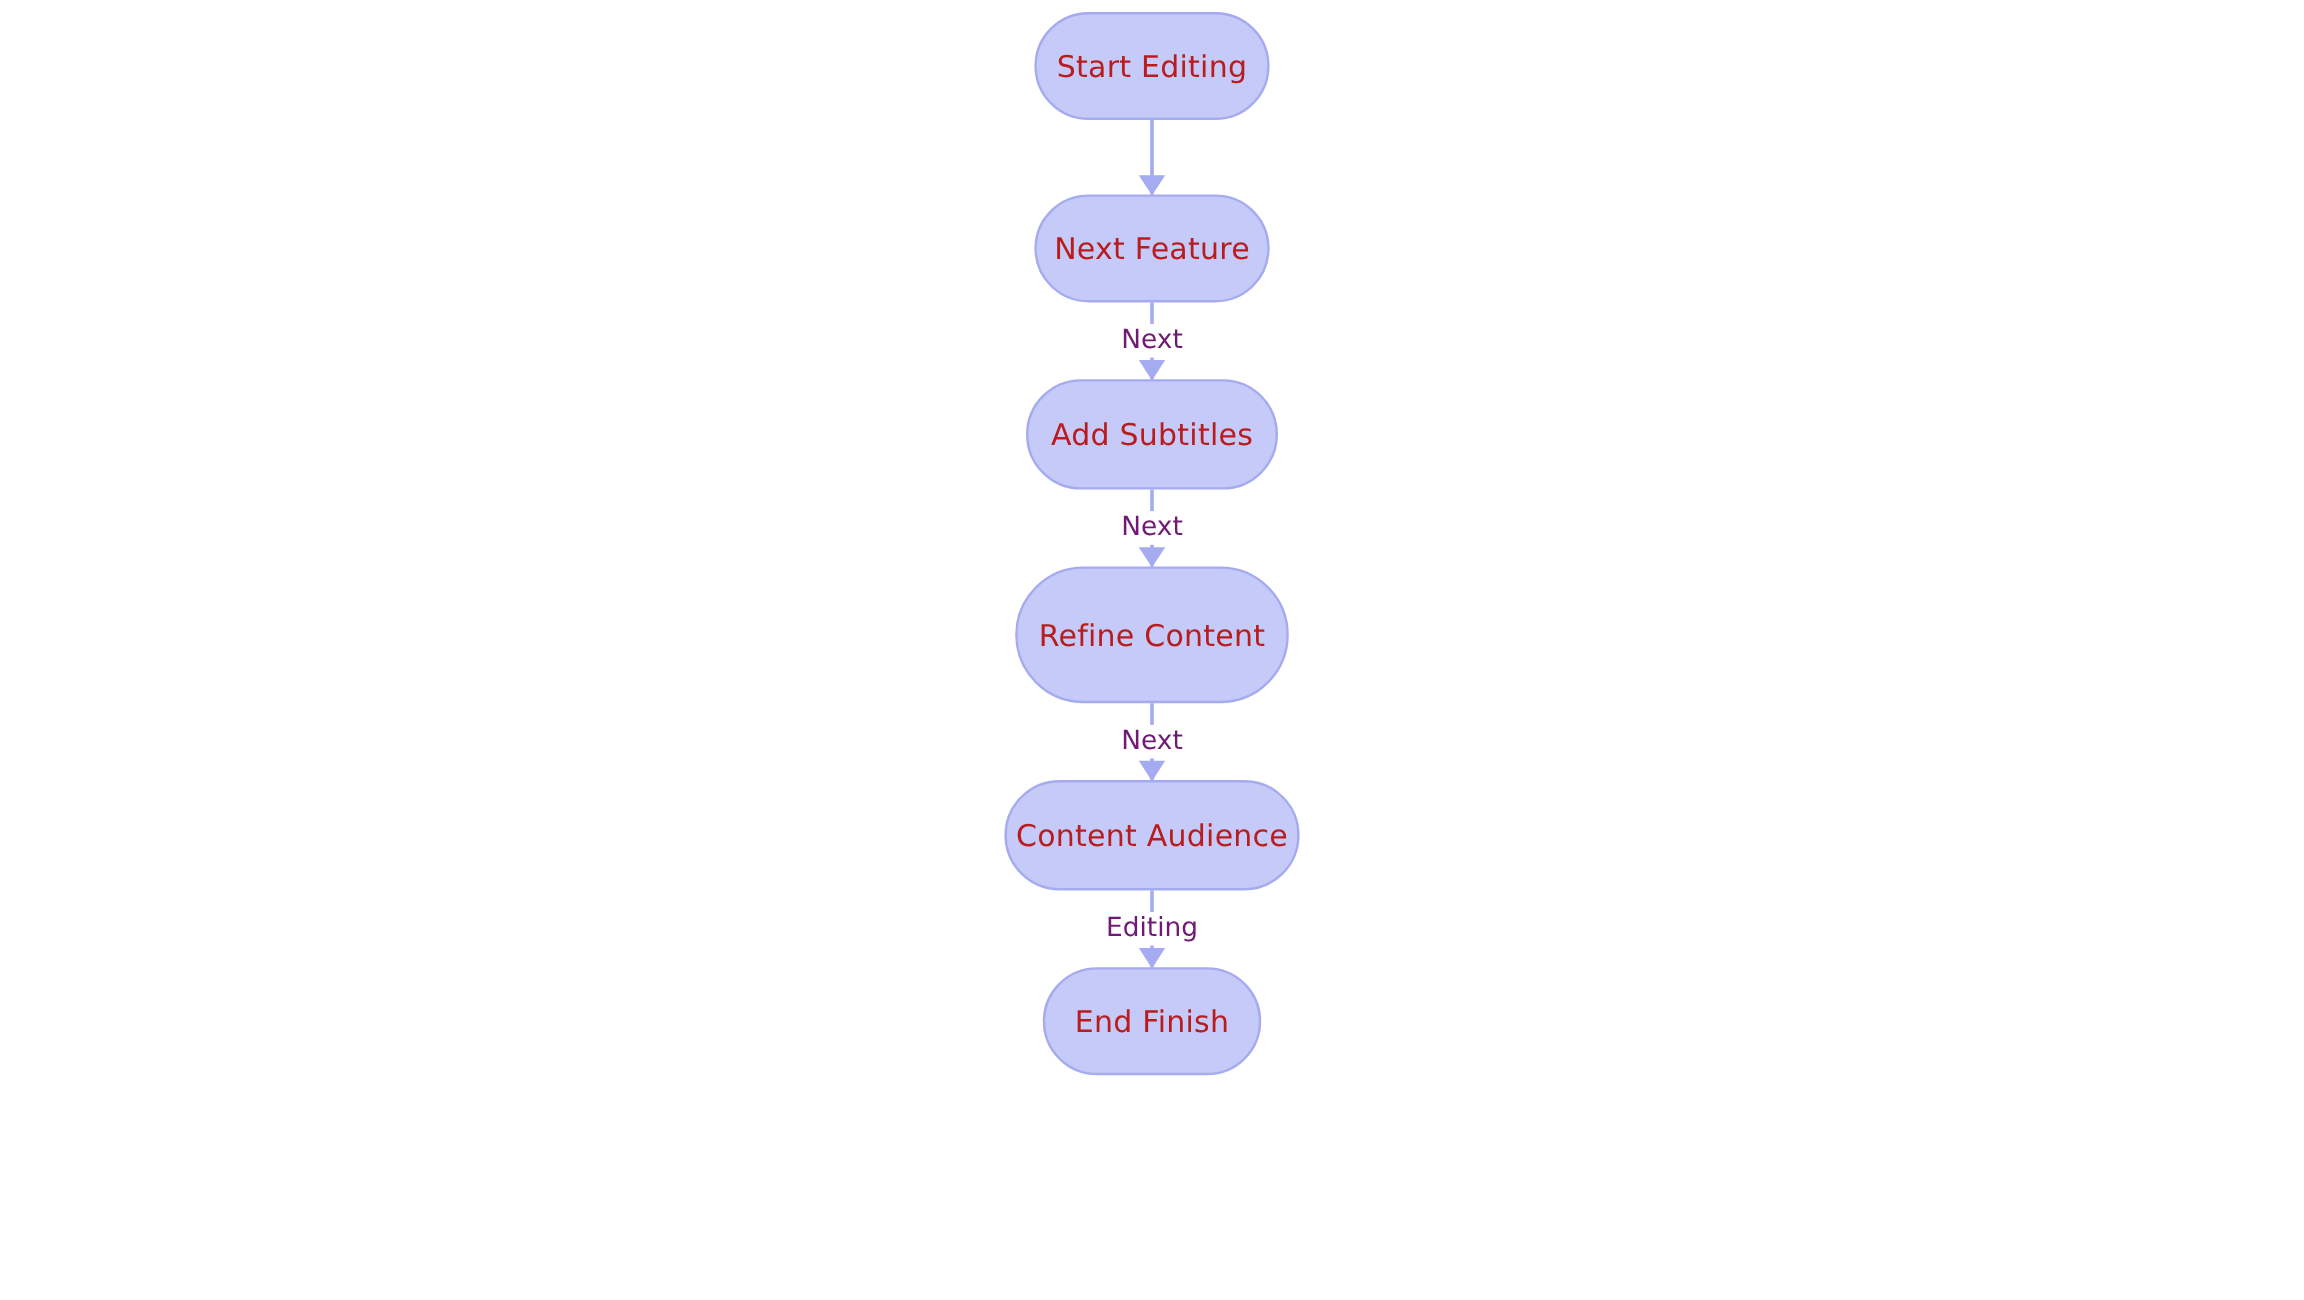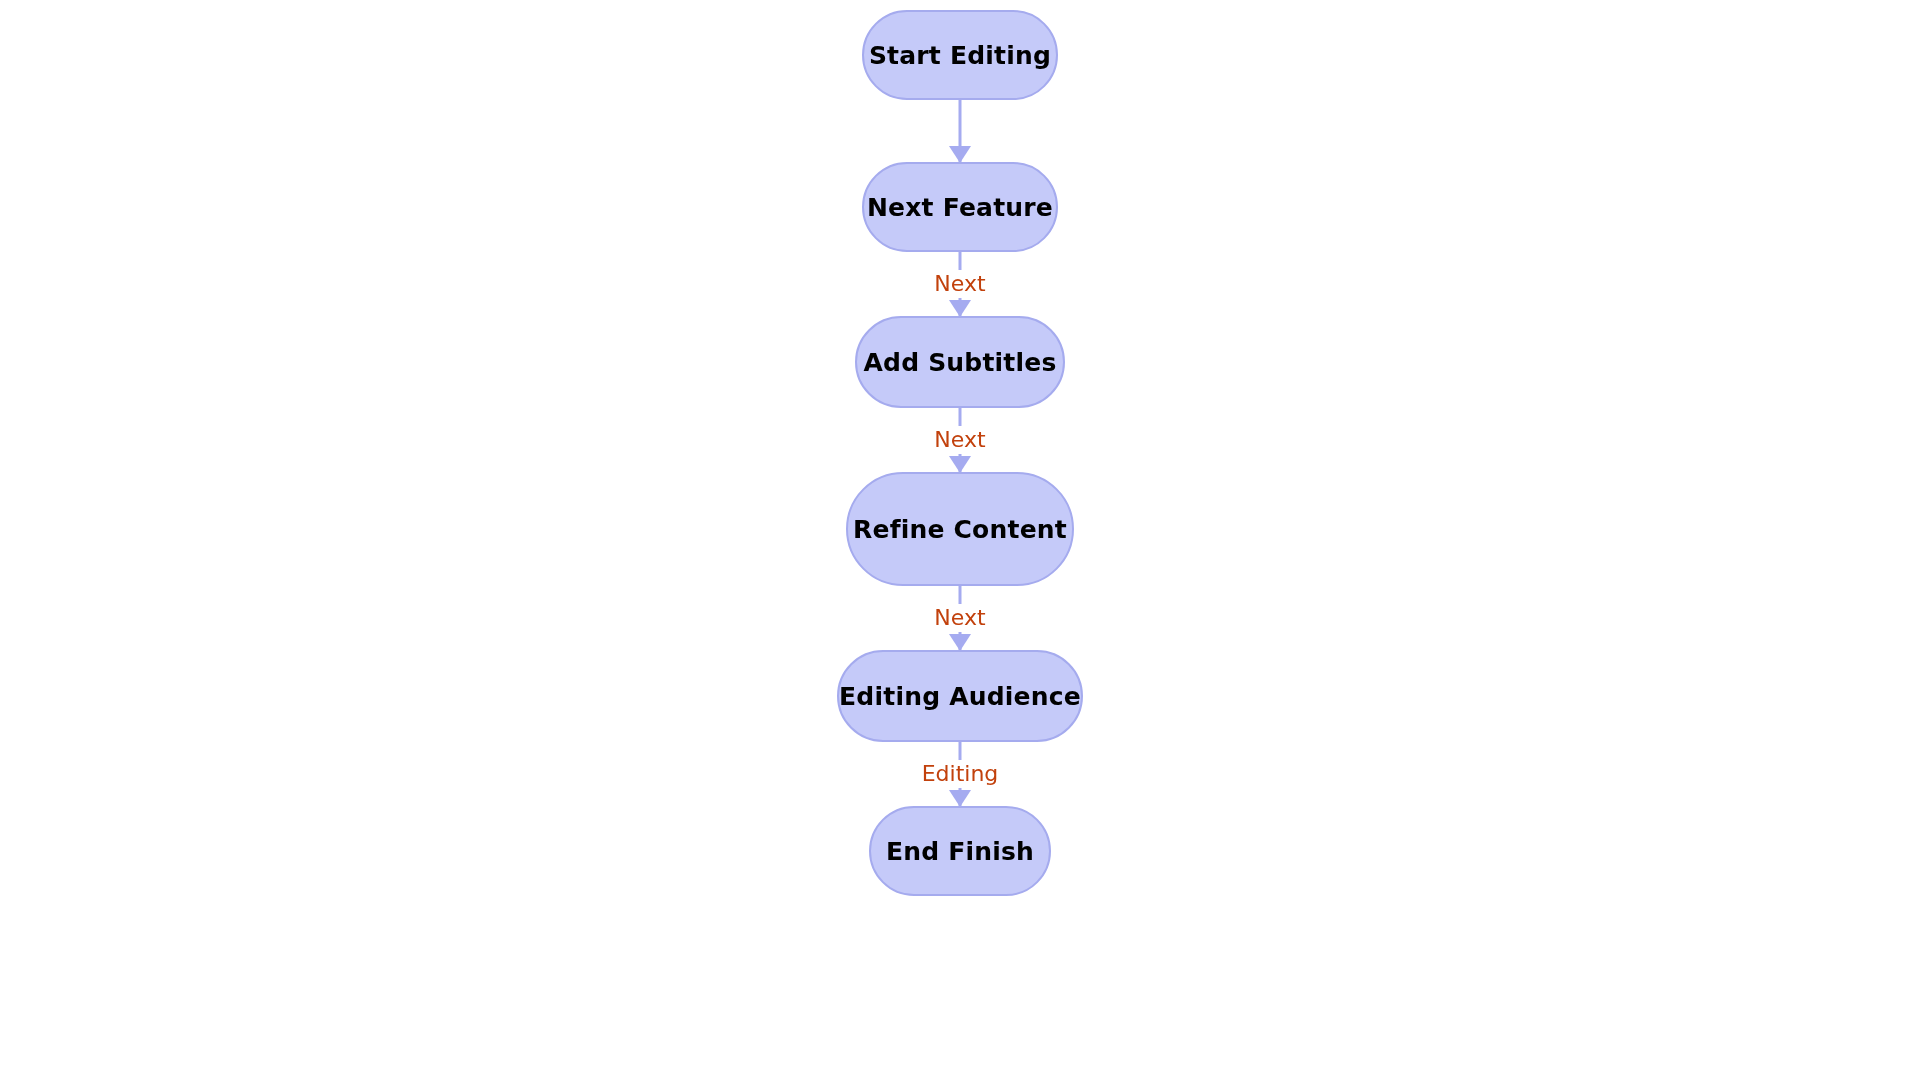--- a/index.html
+++ b/index.html
@@ -48,25 +48,24 @@
     font-weight: 400;
     letter-spacing: 0.2px;
     line-height: 1;
     white-space: nowrap;
     user-select: none;
     position: relative;
     z-index: 2;
   }
 
   .node-label {
-    color: #000000;
+    color: #b91c1c;
     font-size: 25px;
     line-height: 1;
     white-space: nowrap;
-    font-weight: bold;
   }
 
   
   .node.n0 { width: 196px; height: 90px; }
   .node.n1 { width: 196px; height: 90px; }
   .node.n2 { width: 210px; height: 92px; }
   .node.n3 { width: 228px; height: 114px; }
   .node.n4 { width: 246px; height: 92px; }
   .node.n5 { width: 182px; height: 90px; }
 
@@ -105,21 +104,21 @@
     height: 0;
     border-left: 11px solid transparent;
     border-right: 11px solid transparent;
     border-top: 17px solid #a5abf0;
   }
 
   .conn-label {
     position: relative;
     z-index: 3;
     background: #ffffff;
-    color: #c2410c;
+    color: #701a75;
     font-size: 22px;
     line-height: 1;
     padding: 3px 7px;
     white-space: nowrap;
   }
 
   
   .top-spacer { height: 10px; flex: none; }
 </style>
 </head>
@@ -164,21 +163,21 @@
       <span class="node-label">Refine Content</span>
     </div>
 
     <div class="connector c3">
       <div class="conn-line"></div>
       <div class="conn-arrow"></div>
       <span class="conn-label">Next</span>
     </div>
 
     <div class="node n4">
-      <span class="node-label">Editing Audience</span>
+      <span class="node-label">Content Audience</span>
     </div>
 
     <div class="connector c4">
       <div class="conn-line"></div>
       <div class="conn-arrow"></div>
       <span class="conn-label">Editing</span>
     </div>
 
     <div class="node n5">
       <span class="node-label">End Finish</span>

